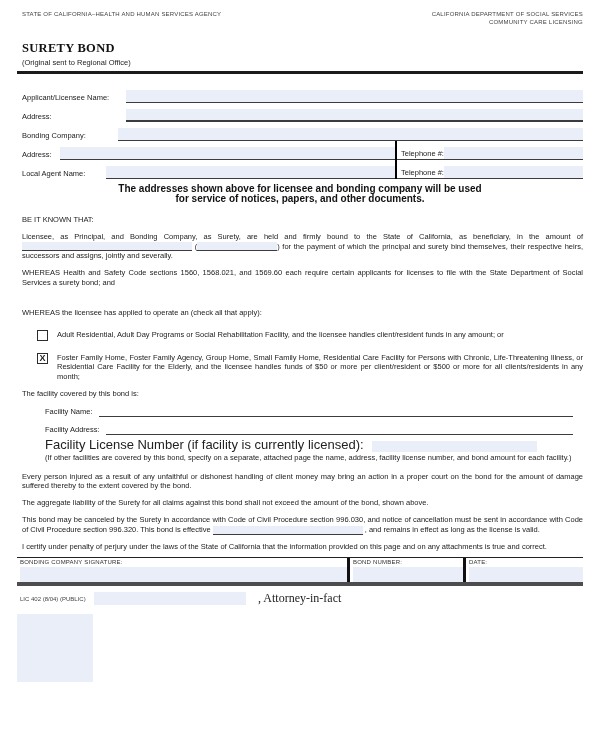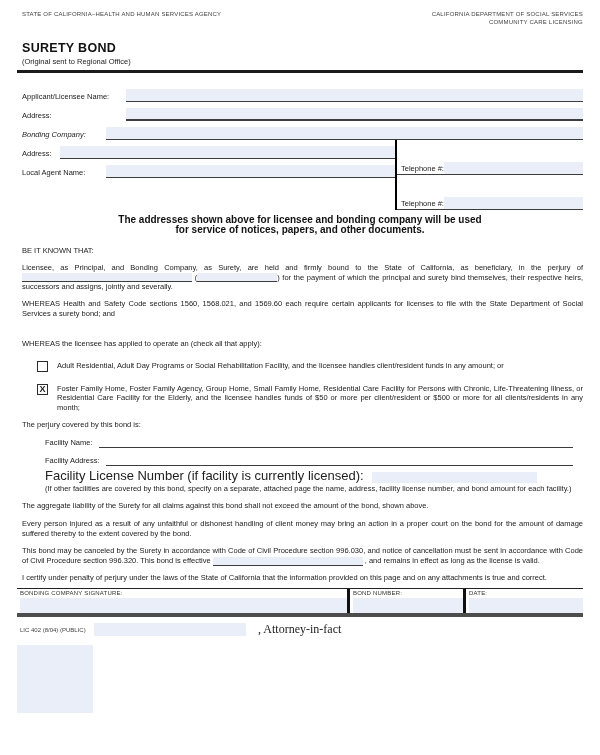--- a/index.html
+++ b/index.html
@@ -8,41 +8,41 @@
     font-family:"Liberation Sans", sans-serif;
     color:#222;
     position:relative;
   }
   .page { padding:11px 17px 0 17px; }
 
   
   .hdr { display:flex; justify-content:space-between; align-items:flex-start; }
   .hdr-left { font-size:6px; color:#444; letter-spacing:.2px; padding-left:5px; }
   .hdr-right { font-size:6px; color:#444; text-align:right; line-height:7.5px; letter-spacing:.2px; }
-  .title { font-size:12.5px; font-weight:bold; letter-spacing:.3px; margin:15px 0 0 5px; color:#111; }
+  .title { font-size:12.5px; font-weight:bold; letter-spacing:.3px; margin:15px 0 0 5px; color:#111;font-family:Liberation Serif, serif; }
   .subtitle { font-size:7.5px; margin:2px 0 0 5px; color:#222; }
   .rule { height:3px; background:#1b1b1b; margin-top:4px; }
 
   
   .rows { margin-top:10px; }
   .frow { display:flex; align-items:flex-end; height:19px; padding-left:5px; }
   .frow .lbl { font-size:7.5px; white-space:nowrap; padding-right:5px; padding-bottom:1px; }
   .fill {
     flex:1; height:13px;
     background:var(--fieldfill);
     border-bottom:1px solid #3c3c3c;
   }
   .fill.thick { border-bottom-width:2px; }
-  .w-lbl-1 { width:104px; } .w-lbl-2 { width:104px; } .w-lbl-3 { width:84px;font-style:italic; }
+  .w-lbl-1 { width:104px; } .w-lbl-2 { width:104px; } .w-lbl-3 { width:96px; }
   .dual { display:flex; }
   .dual-left { width:378px; }
   .dual-left .frow .lbl.addr2 { width:38px; }
   .dual-left .frow .lbl.agent { width:84px; }
   .dual-right { flex:1; border-left:2.5px solid #000; }
-  .phone-cell { display:flex; align-items:flex-end; height:35px; border-bottom:1px solid #3c3c3c; padding:0 0 0 4px; }
+  .phone-cell { display:flex; align-items:flex-end; height:19px; border-bottom:1px solid #3c3c3c; padding:0 0 0 4px; }
   .phone-cell .lbl { font-size:7.5px; white-space:nowrap; padding-bottom:1px; }
   .phone-cell .pfill { flex:1; height:12px; background:var(--fieldfill); }
 
   .notice { text-align:center; font-weight:bold; font-size:10px; line-height:9.5px; margin:5px auto 0 auto; max-width:430px; color:#111; }
 
   
   .body-txt { font-size:7.5px; line-height:9.8px; padding:0 0 0 5px; text-align:justify; }
   .para { margin-top:7px; }
   .gap-lg { margin-top:20px; }
   .blank {
@@ -144,59 +144,59 @@
   </div>
 
   <div class="notice">
     <div>The addresses shown above for licensee and bonding company will be used</div>
     <div>for service of notices, papers, and other documents.</div>
   </div>
 
   <div class="body-txt para gap-lg" style="margin-top:12px;">BE IT KNOWN THAT:</div>
 
   <div class="body-txt para">
-    <span>Licensee, as Principal, and Bonding Company, as Surety, are held and firmly bound to the State of California, as beneficiary, in the perjury of</span>
+    <span>Licensee, as Principal, and Bonding Company, as Surety, are held and firmly bound to the State of California, as beneficiary, in the amount of</span>
     <span class="blank w170"></span>
     <span>(</span><span class="blank w80"></span><span>)</span>
     <span>for the payment of which the principal and surety bind themselves, their respective heirs, successors and assigns, jointly and severally.</span>
   </div>
 
   <div class="body-txt para">WHEREAS Health and Safety Code sections 1560, 1568.021, and 1569.60 each require certain applicants for licenses to file with the State Department of Social Services  a surety bond; and</div>
 
   <div class="body-txt gap-lg">WHEREAS the licensee has applied to operate an (check all that apply):</div>
 
   <div class="cb-item">
     <span class="cb-box"></span>
     <span class="cb-text">Adult Residential, Adult Day Programs or Social Rehabilitation Facility, and the licensee handles client/resident funds in any amount; or</span>
   </div>
   <div class="cb-item">
     <span class="cb-box">X</span>
     <span class="cb-text">Foster Family Home, Foster Family Agency, Group Home, Small Family Home, Residential Care Facility for Persons with Chronic, Life-Threatening Illness, or Residential Care Facility for the Elderly, and the licensee handles funds of $50 or more per client/resident or $500 or more for all clients/residents in any month;</span>
   </div>
 
 
-  <div class="body-txt para">The perjury covered by this bond is:</div>
+  <div class="body-txt para">The facility covered by this bond is:</div>
 
   <div class="fac-row">
     <span class="lbl">Facility Name:</span>
     <span class="fac-line"></span>
   </div>
   <div class="fac-row">
     <span class="lbl">Facility Address:</span>
     <span class="fac-line"></span>
   </div>
   <div class="fac-lic-row">
     <span class="lbl" style="font-size:13px; padding-right:8px;">Facility License Number (if facility is currently licensed):</span>
     <span class="fac-lic-fill"></span>
   </div>
   <div class="body-txt fac-note">(If other facilities are covered by this bond, specify on a separate, attached page the name, address, facility license number, and bond amount for each facility.)</div>
 
+  <div class="body-txt" style="margin-top:9px;">Every person injured as a result of any unfaithful or dishonest handling of client money may bring an action in a proper court on the bond for the amount of damage suffered thereby to the extent covered by the bond.</div>
+
   <div class="body-txt para">The aggregate liability of the Surety for all claims against this bond shall not exceed the amount of the bond, shown above.</div>
-
-  <div class="body-txt" style="margin-top:9px;">Every person injured as a result of any unfaithful or dishonest handling of client money may bring an action in a proper court on the bond for the amount of damage suffered thereby to the extent covered by the bond.</div>
 
   <div class="body-txt para">
     <span>This bond may be canceled by the Surety in accordance with Code of Civil Procedure section 996.030, and notice of cancellation must be sent in accordance with Code of Civil Procedure section 996.320.  This bond is effective</span>
     <span class="blank w150"></span>
     <span>, and remains in effect as long as the license is valid.</span>
   </div>
 
   <div class="body-txt para">I certify under penalty of perjury under the laws of the State of California that the information provided on this page and on any attachments is true and correct.</div>
 
   <div class="sig-table">

